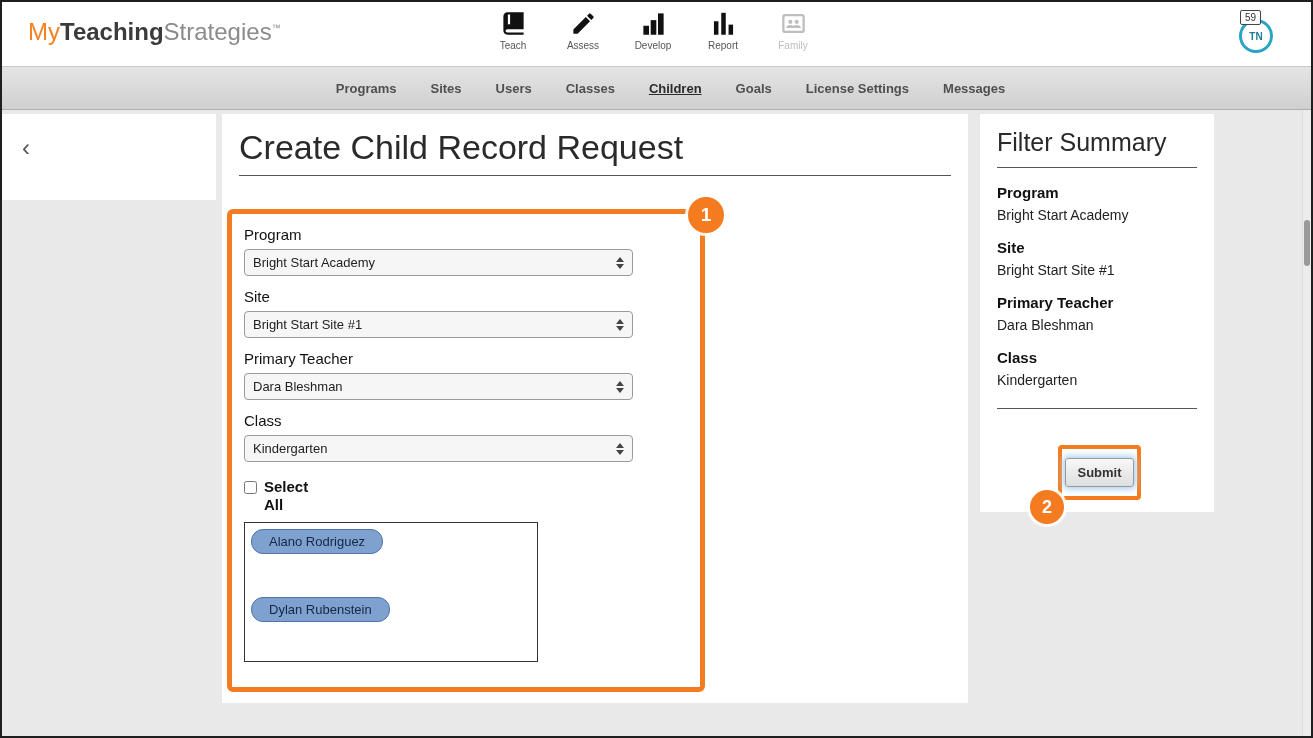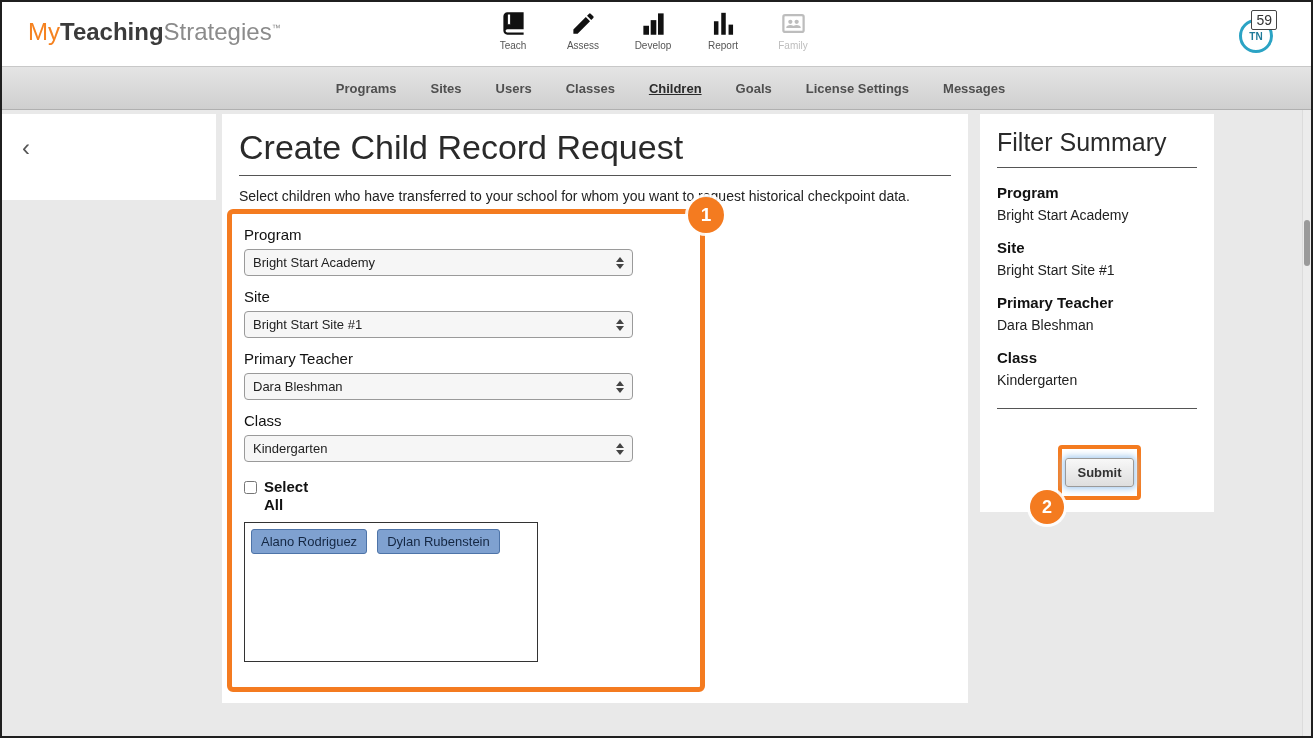--- a/index.html
+++ b/index.html
@@ -15,22 +15,22 @@
   .logo-strategies { color: #8b8b8b; font-weight: 400; }
   .logo-tm { color: #8b8b8b; font-size: 9px; vertical-align: super; }
 
   .top-icons { position: absolute; left: 488px; top: 8px; display: flex; gap: 24px; }
   .top-icon { display: flex; flex-direction: column; align-items: center; width: 46px; cursor: pointer; }
   .top-icon .glyph svg { width: 27px; height: 27px; display: block; }
   .icon-label { font-size: 10px; color: #555; margin-top: 3px; }
   .top-icon.disabled .icon-label { color: #bdbdbd; }
 
   .avatar-wrap { position: absolute; right: 18px; top: 4px; width: 64px; height: 58px; }
-  .count-badge { position: absolute; top: 4px; right: 16px; z-index: 2; background: #fff;
-                 border: 1px solid #444; border-radius: 2px; font-size: 14px; color: #333;
+  .count-badge { position: absolute; top: 4px; right: 32px; z-index: 2; background: #fff;
+                 border: 1px solid #444; border-radius: 2px; font-size: 10px; color: #333;
                  padding: 1px 4px; }
   .avatar { position: absolute; top: 13px; right: 20px; width: 34px; height: 34px;
             border: 3px solid #2BA3C4; border-radius: 50%; background: #fff; color: #1f7a99;
             display: flex; align-items: center; justify-content: center;
             font-weight: 700; font-size: 10px; cursor: pointer; }
 
   
   .navbar { position: absolute; top: 64px; left: 0; width: 100%; height: 44px;
             background: linear-gradient(#e4e4e4, #cfcfcf);
             border-top: 1px solid #c8c8c8; border-bottom: 1px solid #b0b0b0;
@@ -62,22 +62,22 @@
   .arrow-up { width: 0; height: 0; border-left: 4px solid transparent; border-right: 4px solid transparent; border-bottom: 5px solid #444; }
   .arrow-down { width: 0; height: 0; border-left: 4px solid transparent; border-right: 4px solid transparent; border-top: 5px solid #444; }
 
   .selectall { display: flex; align-items: flex-start; gap: 7px; margin-top: 16px; }
   .selectall input { width: 13px; height: 13px; margin: 3px 0 0; cursor: pointer; }
   .selectall-label { font-size: 15px; font-weight: 700; color: #111; width: 54px; line-height: 18px; }
 
   .children-box { margin-top: 8px; width: 294px; height: 140px; border: 1px solid #333;
                   background: #fff; padding: 6px; display: flex; gap: 10px;
                   align-items: flex-start; flex-wrap: wrap; }
-  .chip { background: #7FA1D0; border: 1px solid #4e74a8; border-radius: 3px;
-          padding: 4px 9px; font-size: 13px; color: #142743; cursor: pointer; white-space: nowrap; }
+  .chip { background: #7FA1D0; border: 1px solid #4e74a8; border-radius: 12px;
+          padding: 4px 17px; font-size: 13px; color: #142743; cursor: pointer; white-space: nowrap; }
 
   .summary-card { position: absolute; left: 978px; top: 4px; width: 234px; height: 398px;
                   background: #fff; padding: 14px 17px; }
   .summary-card h2 { margin: 0; font-size: 25px; font-weight: 400; color: #2a2a2a; }
   .sum-hr { margin: 10px 0 0; border: none; border-top: 1px solid #555; }
   .sgroup { margin-top: 16px; }
   .slabel { font-size: 15px; font-weight: 700; color: #111; }
   .svalue { font-size: 14px; color: #222; margin-top: 6px; }
   .sum-hr.bottom { margin-top: 20px; }
 
@@ -188,21 +188,20 @@
 
   <div class="content">
 
     <aside class="back-card">
       <span class="chev">‹</span>
     </aside>
 
     <main class="main-card">
       <h1>Create Child Record Request</h1>
       <hr class="title-hr">
-      <p class="desc">Select children who have transferred to your school for whom you want to request historical checkpoint data.</p>
 
       <div class="anno-form">
         <div class="fgroup">
           <span class="flabel">Program</span>
           <div class="fselect">
             <span>Bright Start Academy</span>
             <span class="arrows">
                 <span class="arrow-up"></span>
                 <span class="arrow-down"></span>
               </span>

